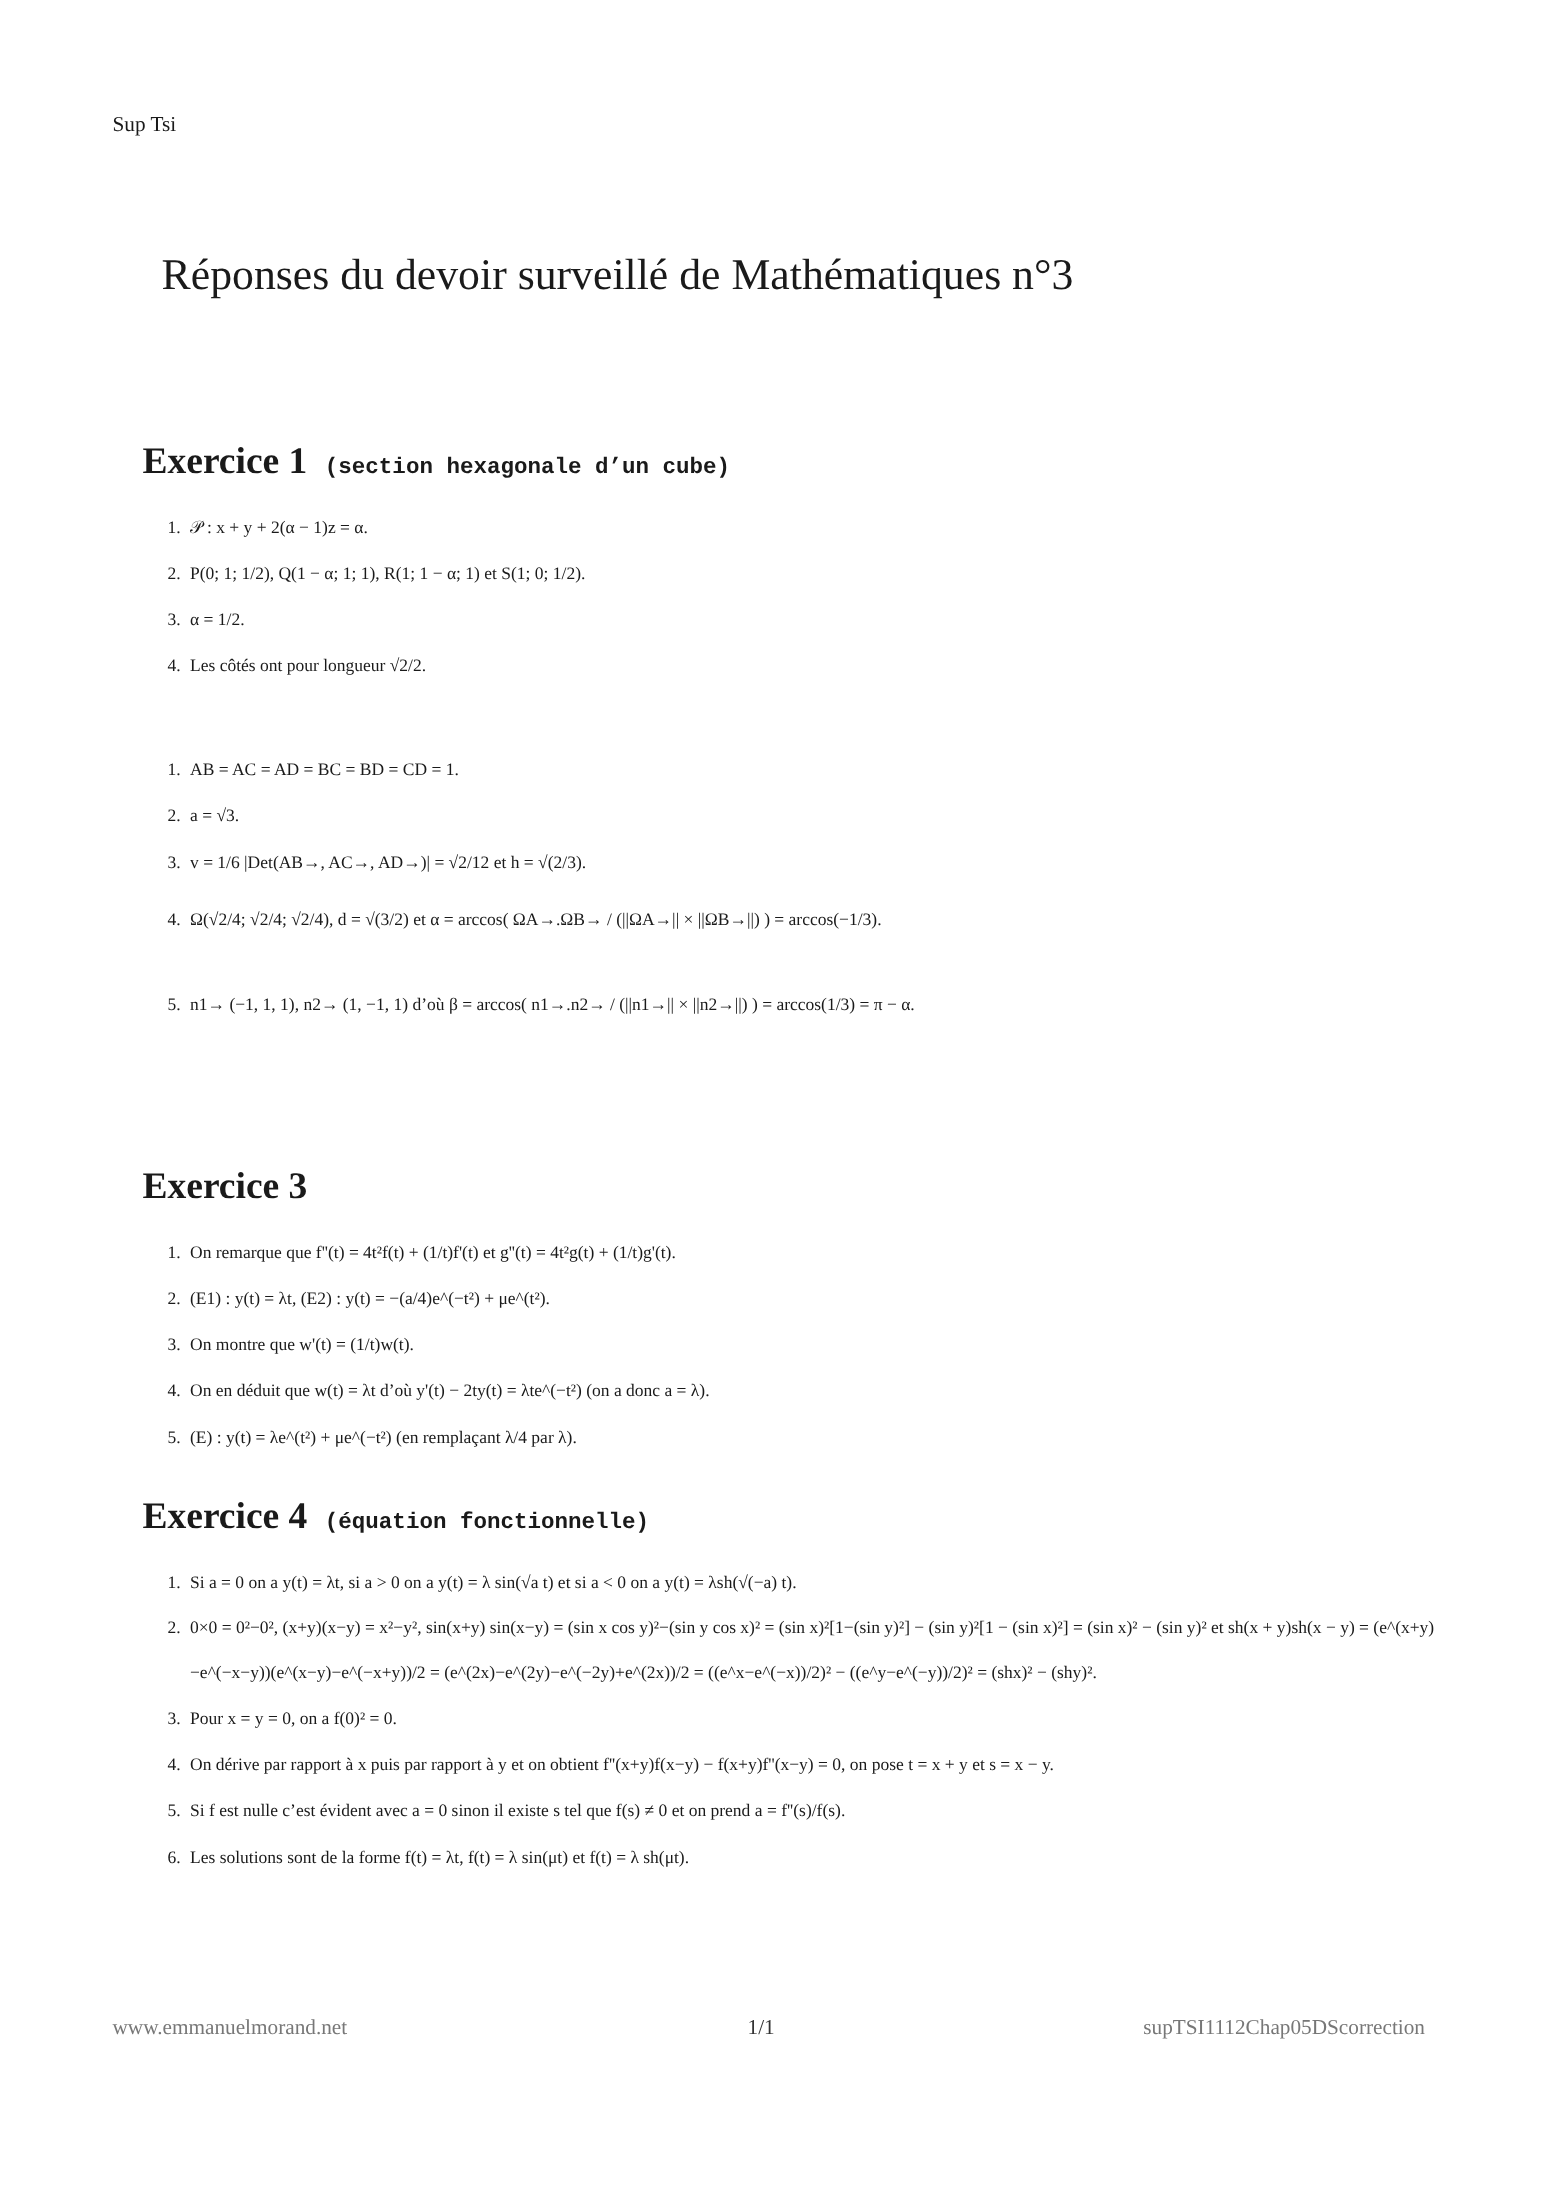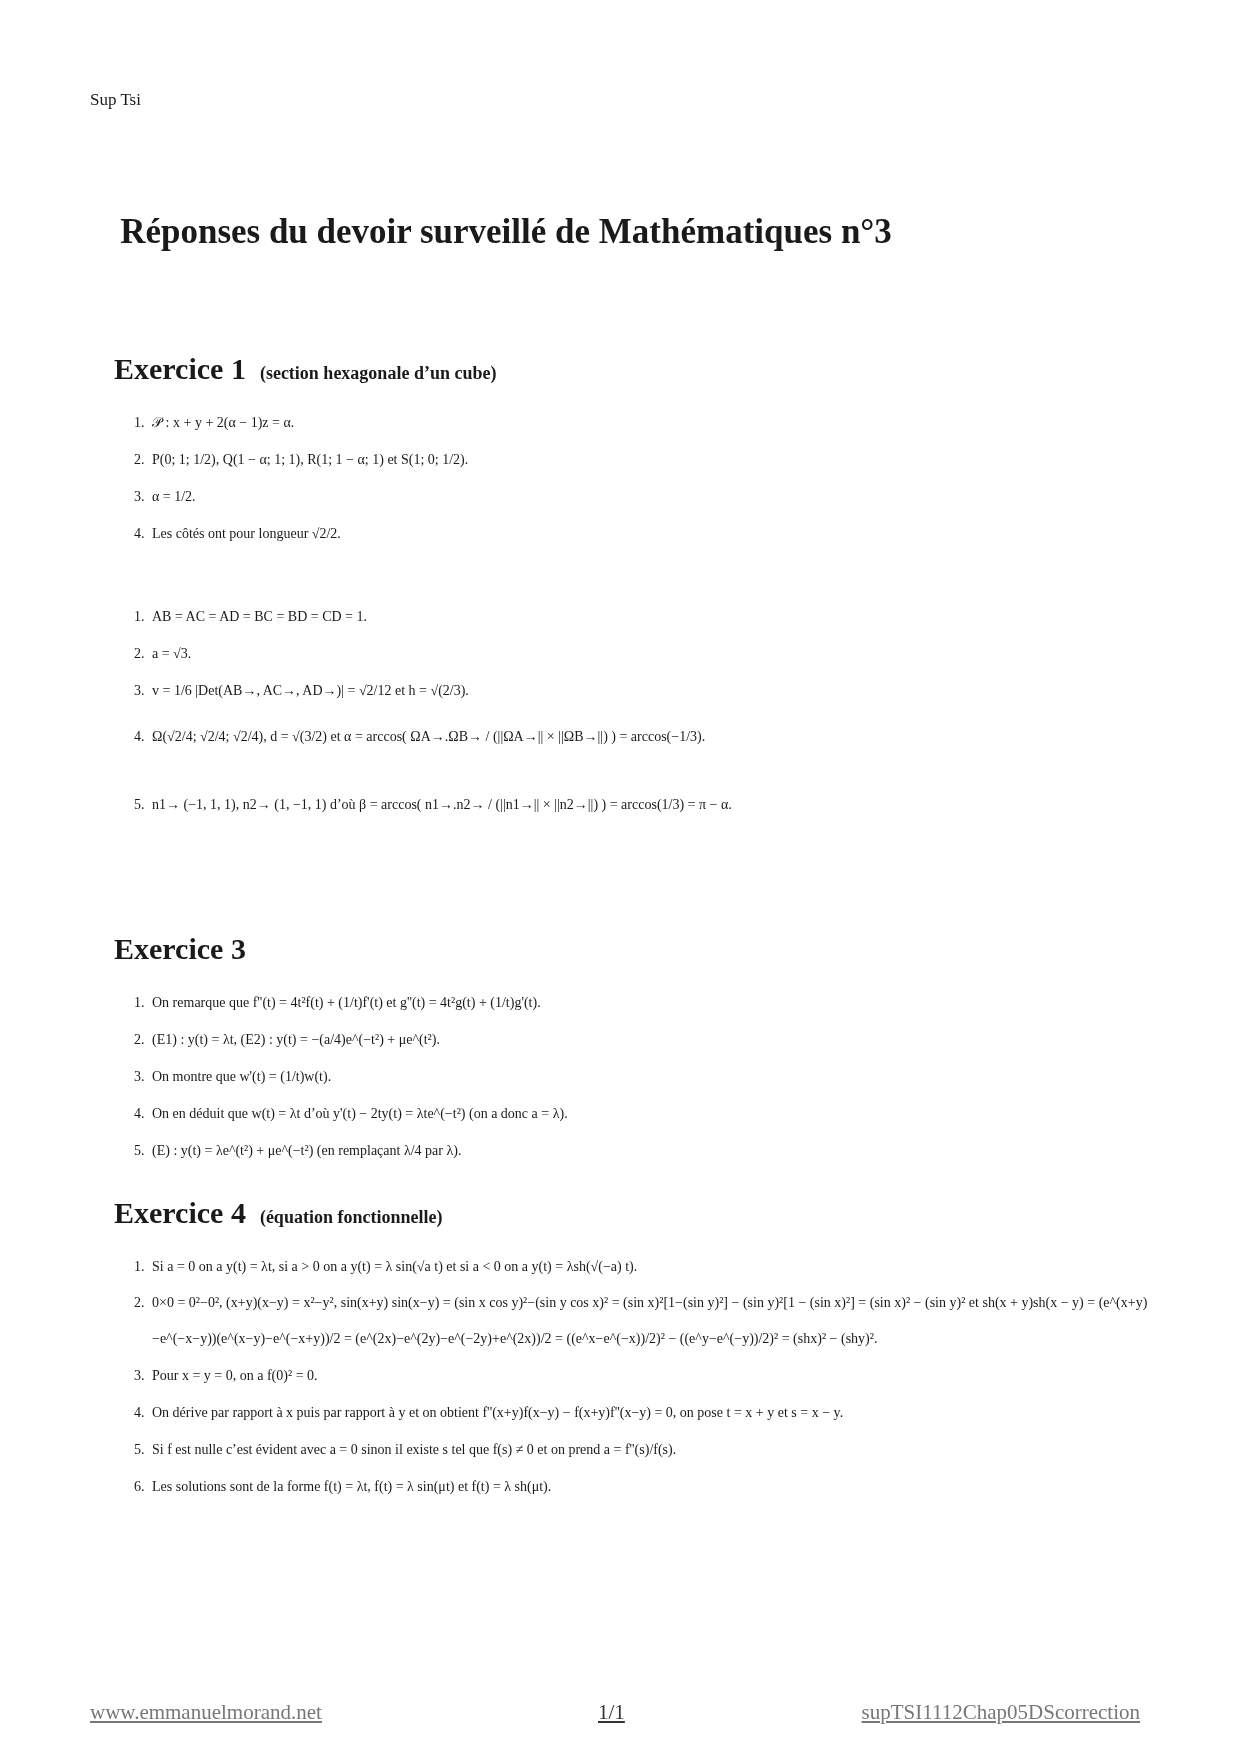--- a/index.html
+++ b/index.html
@@ -1,25 +1,25 @@
 <!DOCTYPE html>
 <html><head>
 <meta charset="utf-8">
 <style>
   html, body { margin:0; padding:0; background:#fff; }
   body { width:1240px; height:1754px; position:relative; font-family:"Liberation Serif","DejaVu Serif",serif; color:#1a1a1a; }
   .header-left { position:absolute; left:90px; top:90px; font-size:17px; }
-  .title { position:absolute; left:0; width:988px; top:200px; text-align:center; font-size:35px; font-weight:bold; margin:12px; }
+  .title { position:absolute; left:0; width:988px; top:200px; text-align:center; font-size:35px; font-weight:normal; margin:0; }
   .section { position:absolute; left:90px; width:1060px; }
   .sec-head { display:flex; align-items:baseline; gap:14px; margin:0; }
   .sec-num { font-size:30px; font-weight:bold;margin-left:24px; }
-  .sec-sub { font-size:18px; font-weight:bold; }
+  .sec-sub { font-size:18px; font-weight:bold;font-family:Liberation Mono, monospace; }
   ol { margin:18px 0 0 0; padding-left:58px; }
   ol li { font-size:14px; line-height:37px; padding-left:4px; }
-  .footer { position:absolute; top:1700px; font-size:21px; color:#777;text-decoration:underline; }
+  .footer { position:absolute; top:1612px; font-size:17px; color:#777; }
   .footer.l { left:90px; } .footer.c { left:598px; color:#333; } .footer.r { right:100px;text-align:right; }
 </style>
 </head>
 <body>
 
 <div class="header-left">Sup Tsi</div>
 <h1 class="title">Réponses du devoir surveillé de Mathématiques n°3</h1>
 
 <div class="section" style="top:352px">
   <div class="sec-head">

